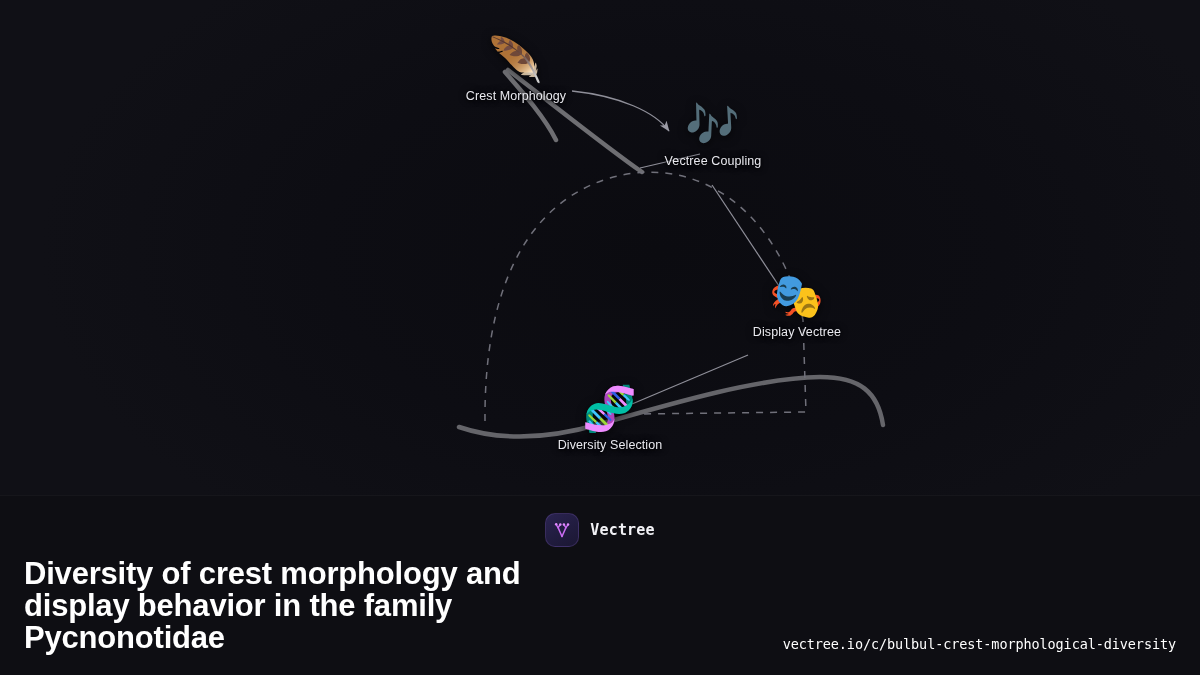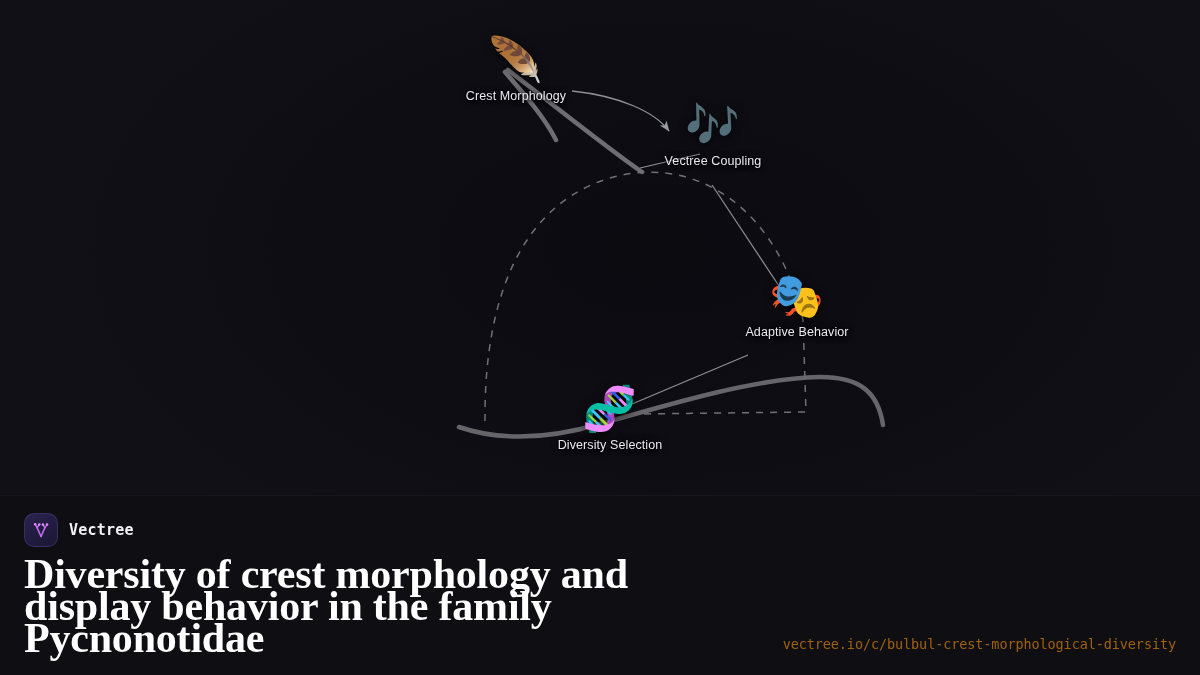--- a/index.html
+++ b/index.html
@@ -69,20 +69,21 @@
     box-sizing: border-box;
     padding: 18px 24px 0 24px;
     border-top: 1px solid rgba(255,255,255,0.035);
     background: #0e0e13;
   }
   #brand-row {
     display: flex;
     align-items: center;
     gap: 11px;
     height: 32px;
+    justify-content: center;
   }
   #brand-logo {
     width: 32px;
     height: 32px;
     border-radius: 10px;
     background: linear-gradient(150deg, #2a2350 0%, #211c3f 55%, #1b1733 100%);
     border: 1px solid rgba(150,110,220,0.22);
     display: flex;
     align-items: center;
     justify-content: center;
@@ -90,36 +91,36 @@
   }
   #brand-name {
     font-family: "DejaVu Sans Mono", "Liberation Mono", monospace;
     font-size: 15px;
     font-weight: bold;
     color: #f2f2f6;
     letter-spacing: 0.2px;
   }
   #headline {
     margin: 12px 0 11px 0;
-    font-family: Liberation Serif, serif;
-    font-size: 42px;
+    font-family: Liberation Sans, sans-serif;
+    font-size: 31px;
     font-weight: bold;
     line-height: 32px;
     color: #ffffff;
     letter-spacing: -0.2px;
     max-width: 740px;
     white-space: pre-line;
   }
   #url-text {
     position: absolute;
     right: 24px;
     bottom: 23px;
     font-family: "DejaVu Sans Mono", "Liberation Mono", monospace;
     font-size: 13.5px;
-    color: #a16207;
+    color: #ffffff;
     letter-spacing: -0.1px;
   }
 </style>
 </head>
 <body>
 
 <div id="root">
 
   <div id="graph-canvas">
 
@@ -157,21 +158,21 @@
       <div class="node-label">Crest Morphology</div>
     </div>
 
     <div class="node" style="left:713px; top:135px;">
       <div class="node-emoji">🎶</div>
       <div class="node-label">Vectree Coupling</div>
     </div>
 
     <div class="node" style="left:797px; top:306px;">
       <div class="node-emoji">🎭</div>
-      <div class="node-label">Adaptive Behavior</div>
+      <div class="node-label">Display Vectree</div>
     </div>
 
     <div class="node" style="left:610px; top:419px;">
       <div class="node-emoji">🧬</div>
       <div class="node-label">Diversity Selection</div>
     </div>
   </div>
 
   <div id="footer">
 

